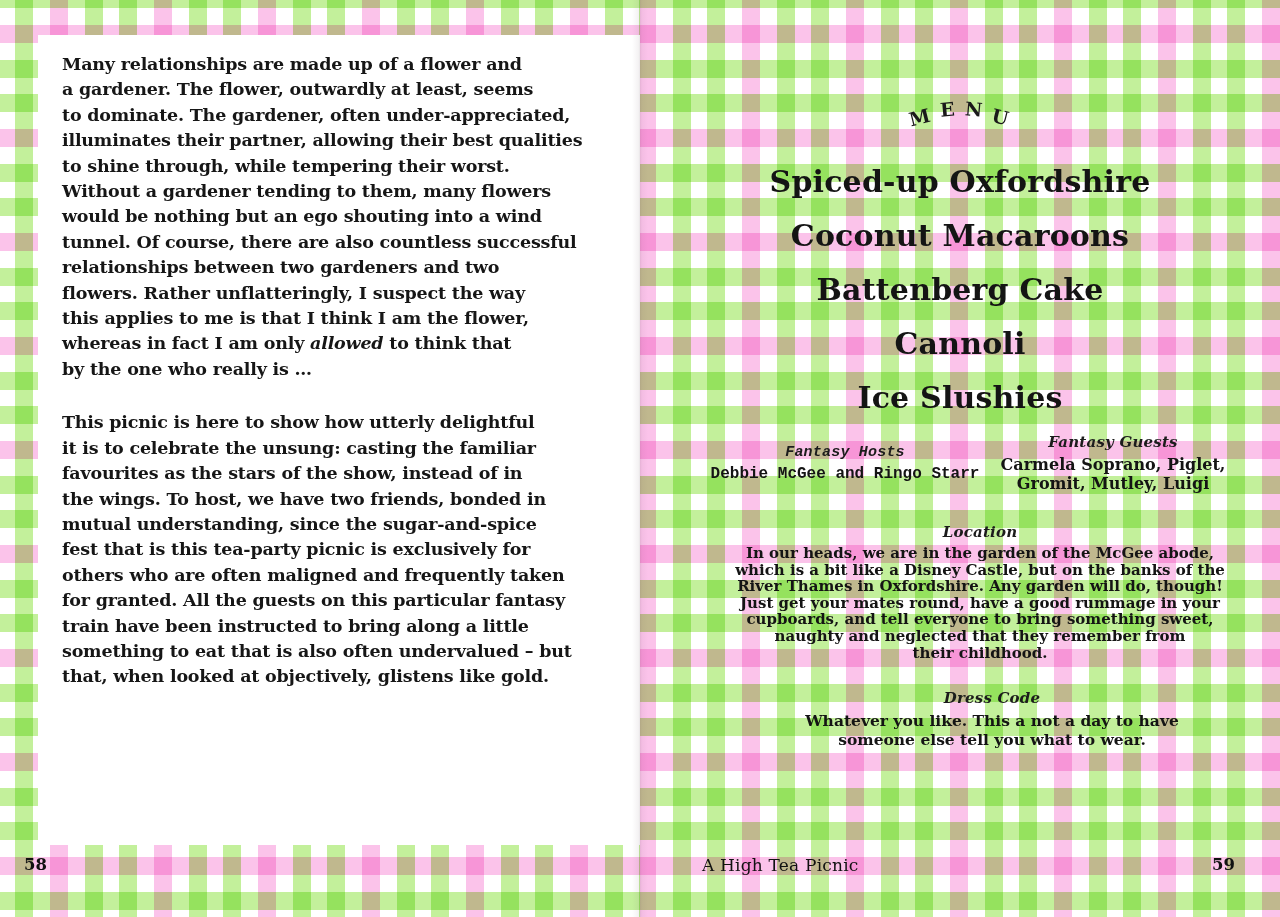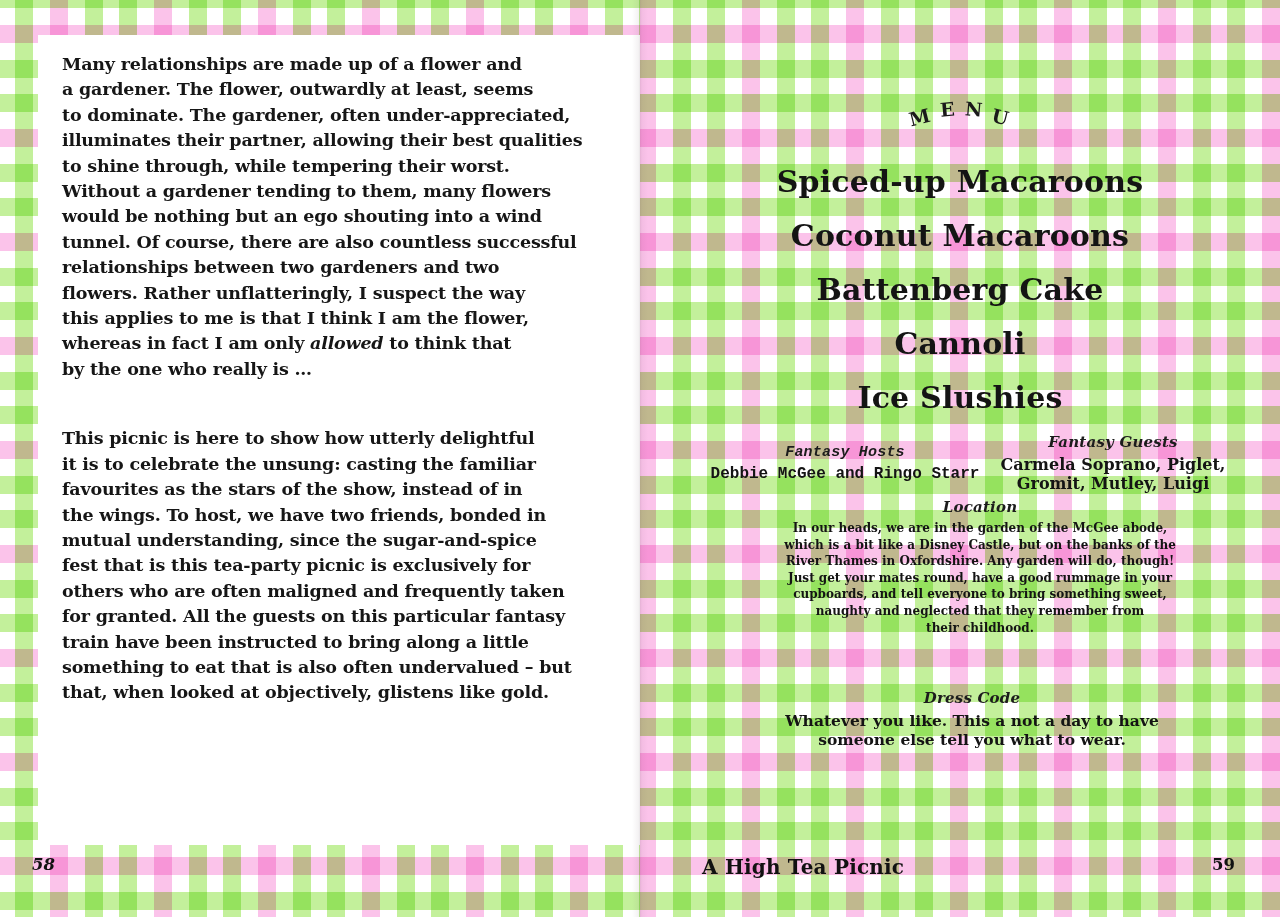--- a/index.html
+++ b/index.html
@@ -33,21 +33,21 @@
     position: absolute; left: 38px; top: 35px; right: 0px; bottom: 72px;
     background: #ffffff;
   }
 
   .body-text { position: absolute; left: 24px; top: 17px; width: 576px; }
   .body-text p {
     white-space: pre-line;
     font-size: 17.5px; line-height: 25.4px; font-weight: 700;
     letter-spacing: -0.2px; color: #161616;
   }
-  .body-text p + p { margin-top: 44px; }
+  .body-text p + p { margin-top: 28px; }
   .body-text em { font-style: italic; font-weight: 700; }
 
   .fold {
     position: absolute; left: 632px; top: 0; width: 16px; height: 917px;
     background: linear-gradient(to right, rgba(0,0,0,0) 0%, rgba(95,70,85,0.07) 40%,
                 rgba(95,70,85,0.14) 50%, rgba(95,70,85,0.05) 62%, rgba(0,0,0,0) 100%);
     pointer-events: none;
   }
 
   
@@ -80,35 +80,35 @@
   .bold-block {
     font-weight: 700; color: #141414; text-align: center; white-space: pre-line;
   }
 
   .hosts-block  { position: absolute; left: 55px;  top: 444px; width: 300px; font-family: Liberation Mono, monospace; }
   .guests-block { position: absolute; left: 323px; top: 433px; width: 300px; }
   .hosts-block .bold-block, .guests-block .bold-block {
     font-size: 16px; line-height: 19px; margin-top: 4px;
   }
 
-  .location-block { position: absolute; left: 60px; top: 498px; width: 560px; }
-  .location-block .bold-block { font-size: 12px; line-height: 16.6px; margin-top: 4px; }
+  .location-block { position: absolute; left: 60px; top: 523px; width: 560px; }
+  .location-block .bold-block { font-size: 15px; line-height: 16.6px; margin-top: 4px; }
 
-  .dress-block { position: absolute; left: 52px; top: 689px; width: 560px; }
+  .dress-block { position: absolute; left: 72px; top: 689px; width: 560px; }
   .dress-block .bold-block { font-size: 15.5px; line-height: 19px; margin-top: 4px; }
 
   .page-num {
     position: absolute; top: 855px; font-size: 16.5px; font-weight: 700; color: #111;
   }
-  .page-num-left  { left: 32px; font-style: italic; }
+  .page-num-left  { left: 24px; }
   .page-num-right { right: 45px; margin-left: 38px; }
 
   .footer-title {
     position: absolute; left: 62px; top: 855px;
-    font-size: 20px; font-weight: 700; color: #111; letter-spacing: 0.2px;
+    font-size: 17px; font-weight: 400; color: #111; letter-spacing: 0.2px;
   }
 </style>
 </head>
 <body>
 
 <div class="spread">
 
   <div class="page page-left gingham phase-left">
     <div class="white-panel">
       <div class="body-text">
@@ -144,21 +144,21 @@
   <div class="page page-right gingham phase-right">
 
     <div class="menu-arc">
       <span class="arc-m">M</span>
       <span class="arc-e">E</span>
       <span class="arc-n">N</span>
       <span class="arc-u">U</span>
     </div>
 
     <div class="menu-items">
-      <div class="menu-item">Spiced-up Macaroons</div>
+      <div class="menu-item">Spiced-up Oxfordshire</div>
       <div class="menu-item">Coconut Macaroons</div>
       <div class="menu-item">Battenberg Cake</div>
       <div class="menu-item">Cannoli</div>
       <div class="menu-item">Ice Slushies</div>
     </div>
 
     <div class="hosts-block">
       <div class="script-label">Fantasy Hosts</div>
       <div class="bold-block">Debbie McGee and Ringo Starr</div>
     </div>

